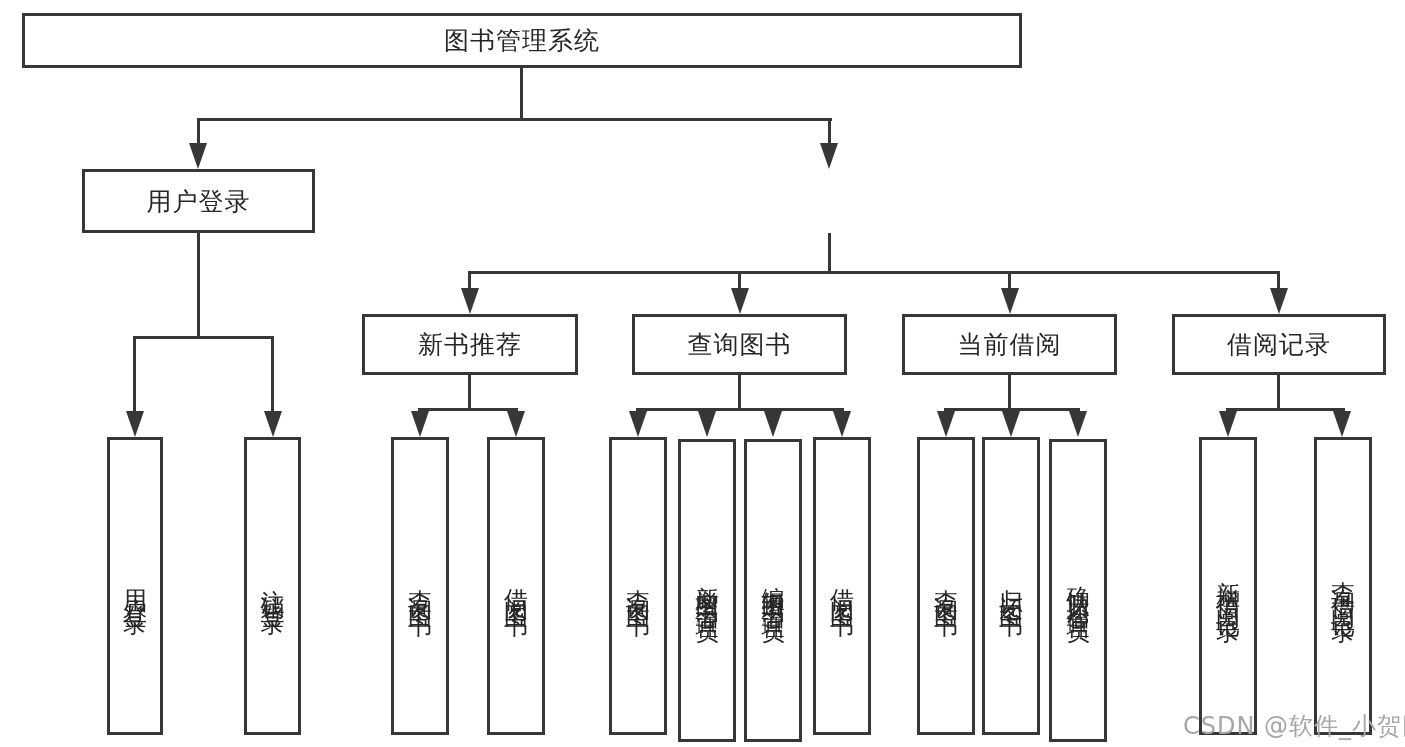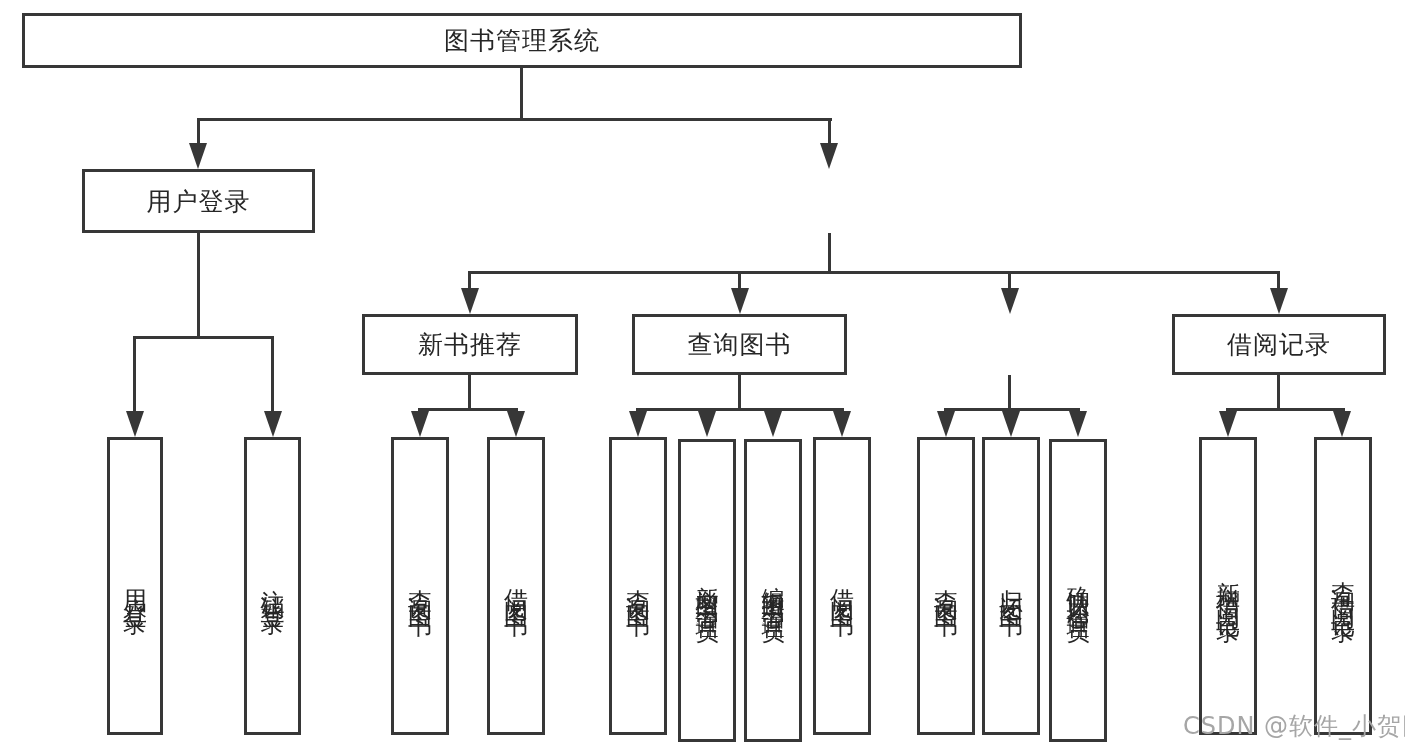--- a/index.html
+++ b/index.html
@@ -67,20 +67,21 @@
   <div class="vl" style="left:738px;top:271px;height:20px;"></div>
   <div class="vl" style="left:1008px;top:271px;height:20px;"></div>
   <div class="vl" style="left:1277px;top:271px;height:20px;"></div>
   <div class="ar" style="left:461px;top:288px;"></div>
   <div class="ar" style="left:731px;top:288px;"></div>
   <div class="ar" style="left:1001px;top:288px;"></div>
   <div class="ar" style="left:1270px;top:288px;"></div>
 
   <div class="box" style="left:362px;top:314px;width:216px;height:61px;">新书推荐</div>
   <div class="box" style="left:632px;top:314px;width:215px;height:61px;">查询图书</div>
+  <div class="box" style="left:902px;top:314px;width:215px;height:61px;">当前借阅</div>
   <div class="box" style="left:1172px;top:314px;width:214px;height:61px;">借阅记录</div>
 
   <div class="vl" style="left:468px;top:375px;height:33px;"></div>
   <div class="vl" style="left:738px;top:375px;height:33px;"></div>
   <div class="vl" style="left:1008px;top:375px;height:33px;"></div>
   <div class="vl" style="left:1277px;top:375px;height:33px;"></div>
 
   <div class="hl" style="left:418px;top:408px;width:100px;"></div>
   <div class="hl" style="left:636px;top:408px;width:208px;"></div>
   <div class="hl" style="left:944px;top:408px;width:136px;"></div>

